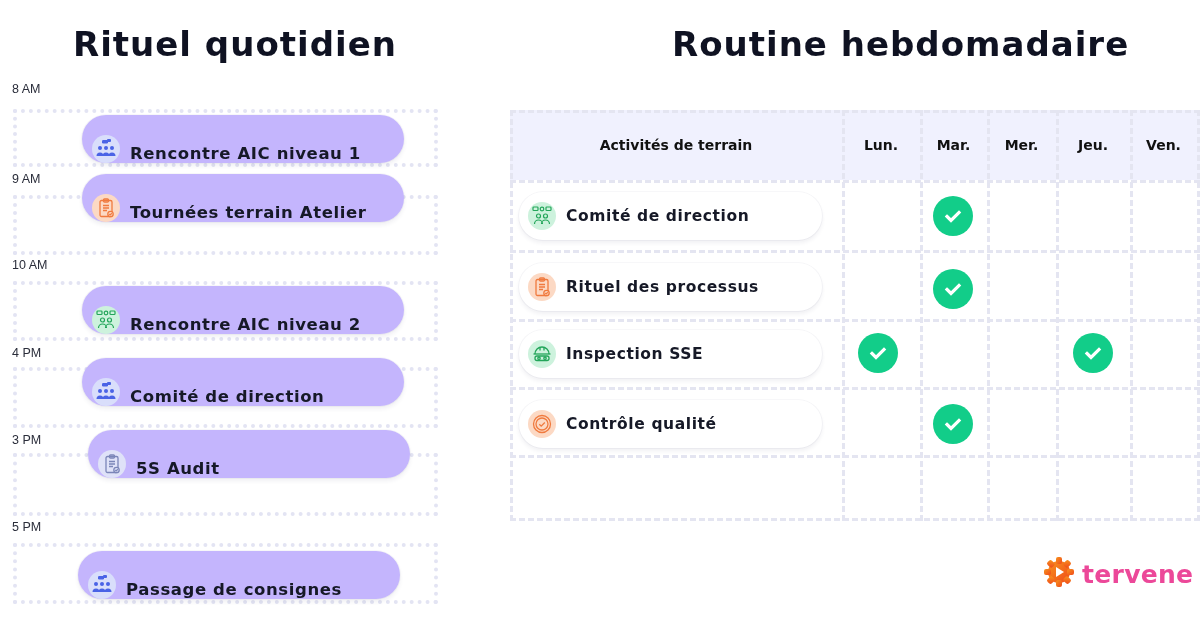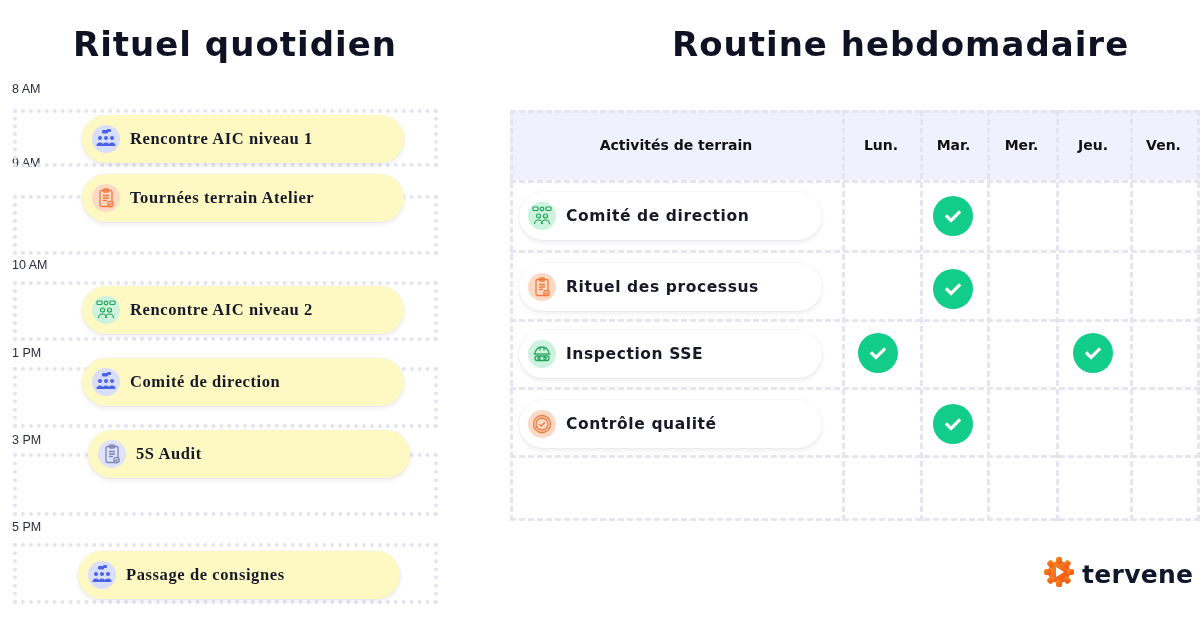--- a/index.html
+++ b/index.html
@@ -7,23 +7,23 @@
   body { position: relative; font-family: "DejaVu Sans", "Liberation Sans", sans-serif; color: #111423; }
 
   .title { position: absolute; top: 24px; font-size: 34px; font-weight: bold; letter-spacing: 1px; color: #0f1222; white-space: nowrap; }
   #title-left { left: 73px; }
   #title-right { left: 672px; }
 
   .time-label { position: absolute; left: 12px; font-size: 12.5px; color: #2a2d3a; font-family: "Liberation Sans", sans-serif; }
 
   .slot-box { position: absolute; left: 13px; width: 425px; border: 4px dotted #e3e4f3; }
 
-  .pill { position: absolute; height: 48px; background: #fef9c3; border-radius: 26px;
+  .pill { position: absolute; height: 48px; background: #c4b5fd; border-radius: 26px;
           box-shadow: 0 3px 4px rgba(40,40,80,0.07), 0 0 0 1px rgba(40,40,80,0.035);
-          display: flex; align-items: center; padding-left: 10px; font-family: Liberation Serif, serif; }
+          display: flex; align-items: flex-end; padding-left: 10px; }
   .pill-icon { width: 28px; height: 28px; border-radius: 50%; display: flex; align-items: center; justify-content: center; flex-shrink: 0; }
   .pill-label { margin-left: 10px; font-size: 16.5px; font-weight: bold; letter-spacing: 0.6px; color: #161927; white-space: nowrap; }
 
   .ic-blue { background: #d9defb; }
   .ic-orange { background: #fcd9c4; }
   .ic-green { background: #cdf2dd; }
   .ic-lav { background: #dfe2f8; }
 
   
   #weekly-table { position: absolute; left: 510px; top: 110px; width: 700px; height: 411px; }
@@ -33,34 +33,34 @@
   .th { position: absolute; top: 0; height: 70px; display: flex; align-items: center; justify-content: center; font-size: 14px; font-weight: bold; color: #111; }
 
   .row-pill { position: absolute; left: 9px; width: 303px; height: 48px; background: #fff; border-radius: 26px;
               box-shadow: 0 3px 4px rgba(40,40,80,0.07), 0 0 0 1px rgba(40,40,80,0.035);
               display: flex; align-items: center; padding-left: 9px; }
   .row-pill .pill-label { font-size: 15.5px; }
 
   .check { position: absolute; width: 40px; height: 40px; border-radius: 50%; background: #12cd89; display: flex; align-items: center; justify-content: center; }
 
   #logo { position: absolute; left: 1042px; top: 555px; display: flex; align-items: center; }
-  #logo-text { font-size: 25px; font-weight: bold; color: #0f172a; margin-left: 6px; letter-spacing: 0.3px; font-family: "DejaVu Sans", sans-serif; }
+  #logo-text { font-size: 25px; font-weight: bold; color: #ec4899; margin-left: 6px; letter-spacing: 0.3px; font-family: "DejaVu Sans", sans-serif; }
 </style>
 </head>
 <body>
 
 <div id="title-left" class="title">Rituel quotidien</div>
 <div id="title-right" class="title">Routine hebdomadaire</div>
 
 <div>
 
   <div class="time-label" style="top:82px">8 AM</div>
-  <div class="time-label" style="top:156px">9 AM</div>
+  <div class="time-label" style="top:172px">9 AM</div>
   <div class="time-label" style="top:258px">10 AM</div>
-  <div class="time-label" style="top:346px">1 PM</div>
+  <div class="time-label" style="top:346px">4 PM</div>
   <div class="time-label" style="top:433px">3 PM</div>
   <div class="time-label" style="top:520px">5 PM</div>
 
   <div class="slot-box" style="top:109px;height:58px"></div>
   <div class="slot-box" style="top:195px;height:60px"></div>
   <div class="slot-box" style="top:281px;height:60px"></div>
   <div class="slot-box" style="top:367px;height:61px"></div>
   <div class="slot-box" style="top:453px;height:63px"></div>
   <div class="slot-box" style="top:543px;height:61px"></div>
 

